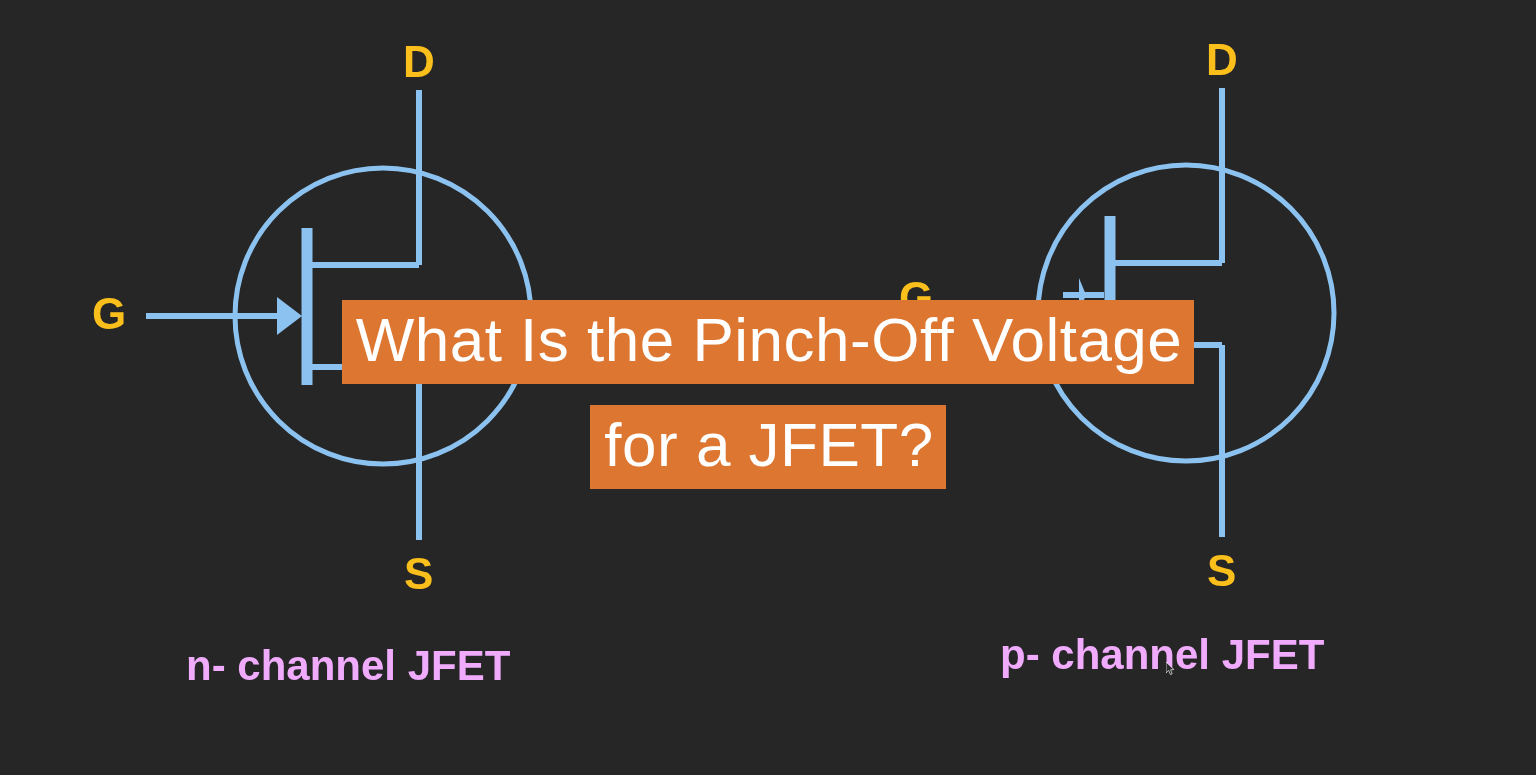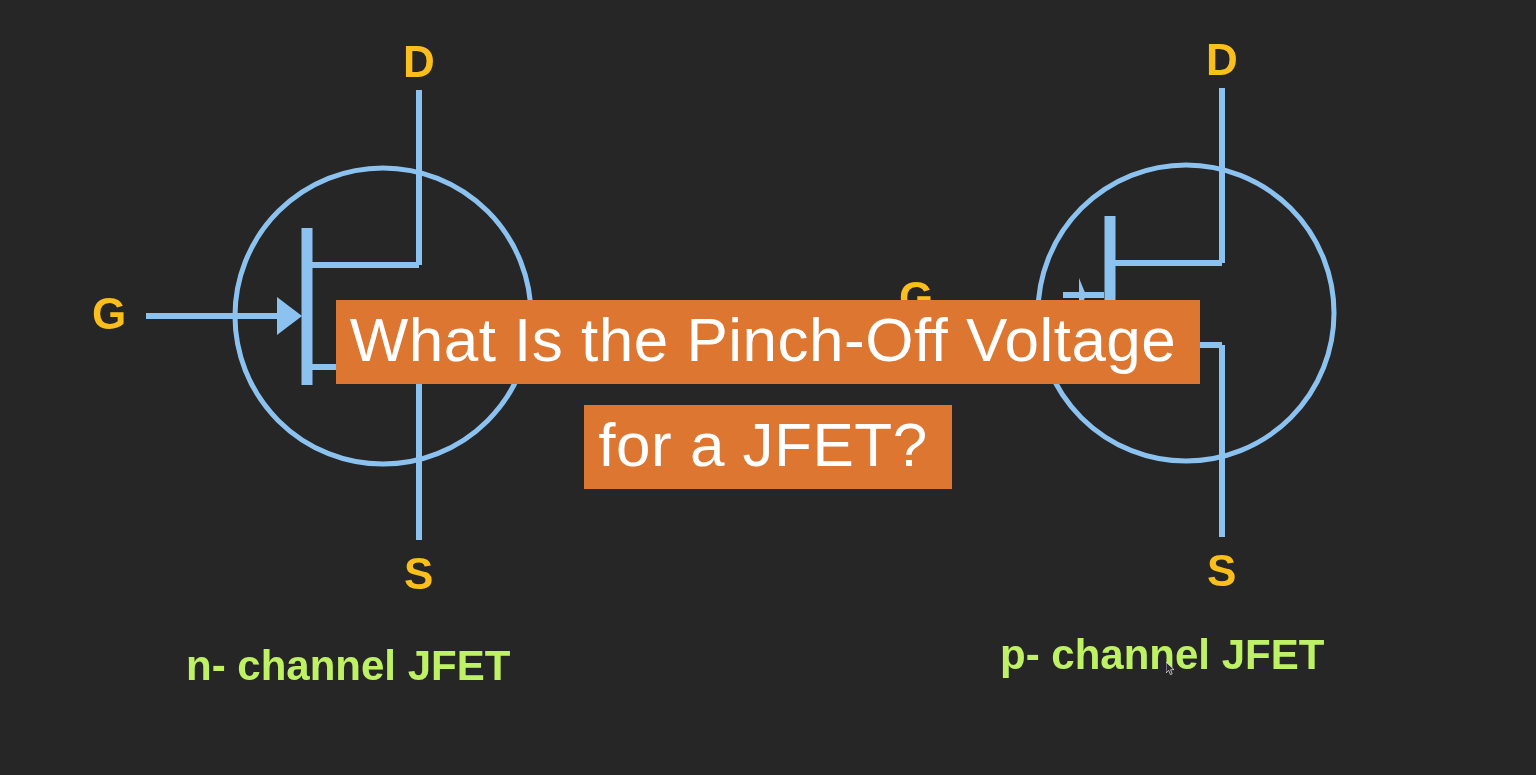--- a/index.html
+++ b/index.html
@@ -37,21 +37,21 @@
   .t-d-left  { left: 403px;  top: 40px; }
   .t-s-left  { left: 404px;  top: 552px; }
   .t-g-left  { left: 92px;   top: 292px; }
   .t-d-right { left: 1206px; top: 38px; }
   .t-s-right { left: 1207px; top: 549px; }
   .t-g-right { left: 899px;  top: 276px; }
 
   
   .caption {
     position: absolute;
-    color: #bef264;
+    color: #f0abfc;
     font-family: "Liberation Sans", sans-serif;
     font-weight: bold;
     font-size: 42px;
     line-height: 1;
     white-space: nowrap;
     user-select: none;
   }
   .cap-left  { left: 186px;  top: 645px; }
   .cap-right { left: 1000px; top: 634px; }
 
@@ -71,21 +71,21 @@
     line-height: 1;
   }
   .title-text {
     display: inline-block;
     background: #DD7630;
     color: #FFFFFF;
     font-family: "Liberation Sans", sans-serif;
     font-weight: normal;
     font-size: 62px;
     line-height: 1.16;
-    padding: 4px 24px 8px 14px;
+    padding: 4px 12px 8px 14px;
     white-space: nowrap;
     letter-spacing: 0.5px;
   }
   .title-row.row-2 { margin-top: 21px; }
 
   
   #cursor {
     position: absolute;
     left: 1166px;
     top: 662px;

